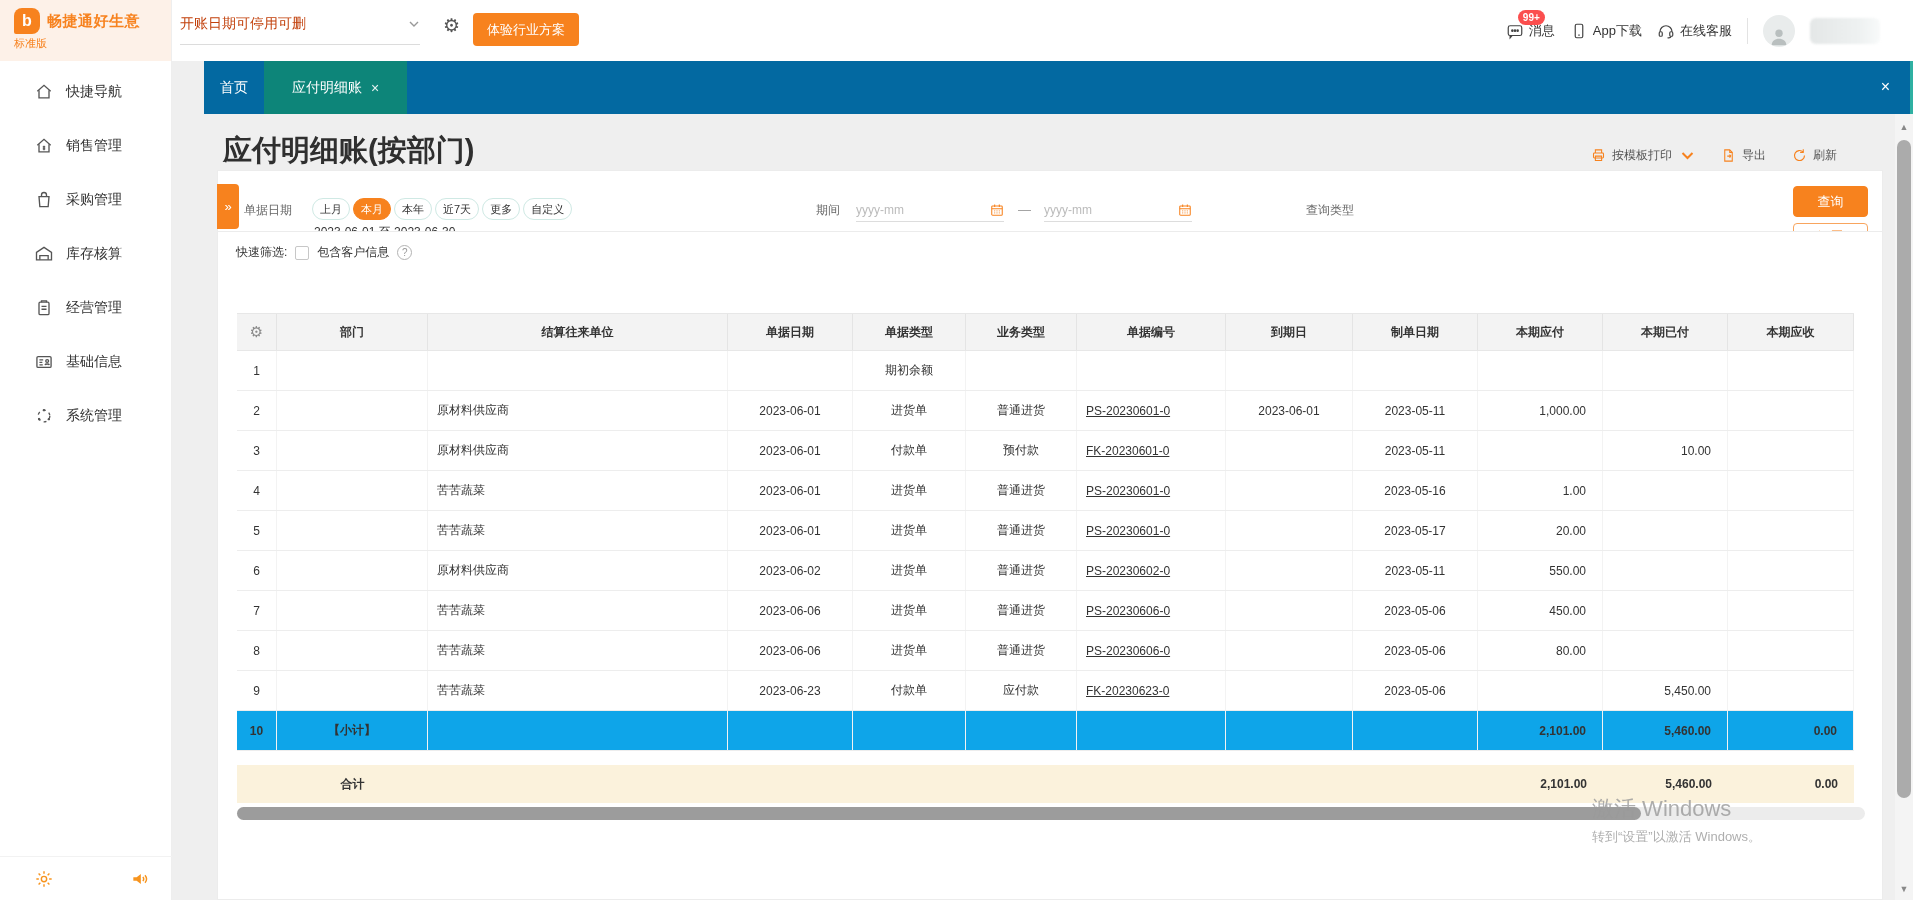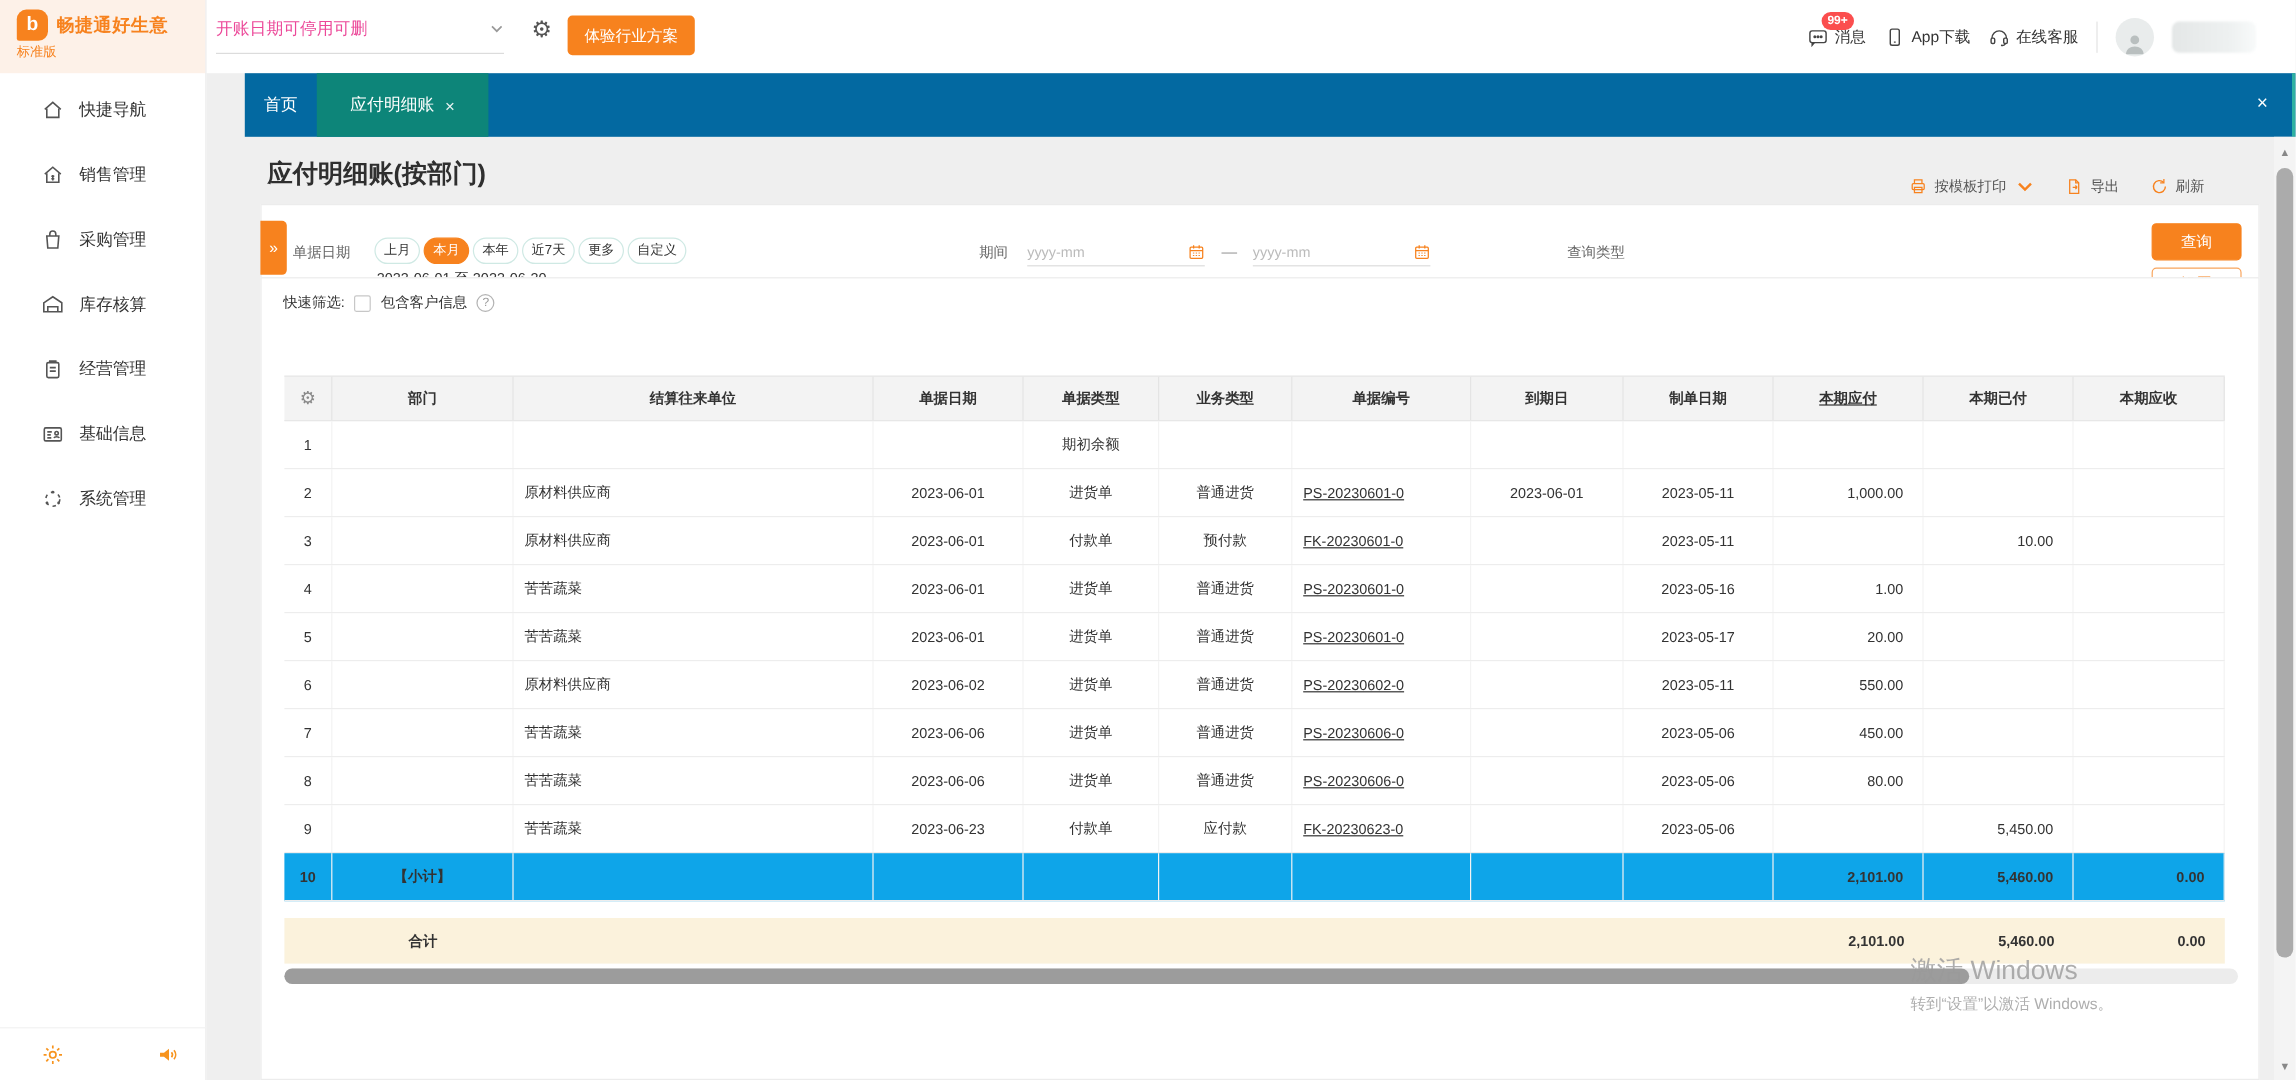--- a/index.html
+++ b/index.html
@@ -18,21 +18,21 @@
   .menu-item { height:54px; display:flex; align-items:center; padding-left:34px; gap:12px; font-size:14px; color:#333; cursor:pointer; }
   .menu-item .mi-icon { width:20px; height:20px; color:#555; flex:0 0 20px; }
   .menu-item.active { background:linear-gradient(90deg,#fba14b,#f7821e); color:#fff; }
   .menu-item.active .mi-icon { color:#fff; }
   .sidebar-bottom { position:absolute; left:0; bottom:0; width:172px; height:44px; border-top:1px solid #f2f2f2; display:flex; align-items:center; justify-content:space-between; padding:0 22px 0 34px; }
   .sb-icon { width:20px; height:20px; color:#f7941e; }
 
   
   .topbar { position:absolute; left:172px; top:0; width:1741px; height:61px; background:#fff; z-index:20; }
   .account-select { position:absolute; left:8px; top:15px; width:240px; display:flex; align-items:center; justify-content:space-between; border-bottom:1px solid #dcdcdc; padding-bottom:11px; cursor:pointer; }
-  .account-select .sel-text { font-size:14px; color:#ec4899; }
+  .account-select .sel-text { font-size:14px; color:#c2410c; }
   .chev { width:12px; height:12px; }
   .top-gear { position:absolute; left:271px; top:16px; width:20px; height:20px; color:#555; font-size:19px; line-height:20px; cursor:pointer; }
   .trial-btn { position:absolute; left:301px; top:13px; height:33px; padding:0 14px; background:#f7821e; color:#fff; font-size:13px; border:none; border-radius:4px; display:flex; align-items:center; cursor:pointer; }
   .topbar-right { position:absolute; right:33px; top:0; height:61px; display:flex; align-items:center; gap:15px; }
   .tr-item { position:relative; display:flex; align-items:center; gap:5px; font-size:13px; color:#333; cursor:pointer; }
   .tr-icon { width:18px; height:18px; color:#444; }
   .badge { position:absolute; top:-12px; left:12px; background:#fb4e4e; color:#fff; font-size:10px; line-height:15px; padding:0 5px; border-radius:8px; font-weight:bold; }
   .tr-divider { width:1px; height:26px; background:#e3e3e3; }
   .avatar { width:32px; height:32px; border-radius:50%; background:#e9ecec; display:flex; align-items:flex-end; justify-content:center; overflow:hidden; cursor:pointer; }
   .avatar svg { width:22px; height:22px; color:#b9bfbf; }
@@ -43,21 +43,21 @@
   .tab { position:absolute; top:0; height:53px; display:flex; align-items:center; justify-content:center; color:#fff; font-size:14px; cursor:pointer; }
   .tab-home { left:0; width:60px; }
   .tab-active { left:60px; width:143px; background:#0d8579; gap:9px; }
   .tab-close { font-size:14px; line-height:14px; opacity:.9; cursor:pointer; }
   .tabbar-x { position:absolute; right:55px; top:18px; color:#fff; font-size:16px; line-height:16px; cursor:pointer; }
   .tabbar-full { position:absolute; right:0; top:0; width:35px; height:53px; background:#2fb0a2; display:flex; align-items:center; justify-content:center; cursor:pointer; }
   .tabbar-full svg { width:15px; height:15px; color:#fff; }
 
   
   .content { position:absolute; left:172px; top:114px; width:1723px; height:786px; background:#efefef; }
-  .page-title { position:absolute; left:51px; top:17px; font-size:21px; font-weight:bold; color:#2f2f2f; }
+  .page-title { position:absolute; left:51px; top:17px; font-size:29px; font-weight:bold; color:#2f2f2f; }
   .title-toolbar { position:absolute; right:58px; top:33px; display:flex; align-items:center; gap:26px; }
   .tt-item { display:flex; align-items:center; gap:6px; font-size:12px; color:#555; cursor:pointer; }
   .tt-item svg { width:15px; height:15px; color:#f7821e; }
   .tt-chev { width:11px; height:11px; color:#f7821e; margin-left:2px; }
 
   
   .filter-card { position:absolute; left:45px; top:56px; width:1666px; height:103px; background:#fff; border:1px solid #ececec; }
   .expander { position:absolute; left:-1px; top:13px; width:22px; height:45px; background:#f7821e; border-radius:0 4px 4px 0; color:#fff; font-size:13px; display:flex; align-items:center; justify-content:center; cursor:pointer; }
   .f-label { position:absolute; font-size:12px; color:#666; line-height:22px; }
   .pills { position:absolute; left:94px; top:27px; display:flex; gap:3px; }
@@ -348,21 +348,21 @@
               <span class="head-gear">⚙</span>
             </div>
             <div class="gcell c" style="width: 151px;">部门</div>
             <div class="gcell c" style="width: 300px;">结算往来单位</div>
             <div class="gcell c" style="width: 125px;">单据日期</div>
             <div class="gcell c" style="width: 113px;">单据类型</div>
             <div class="gcell c" style="width: 111px;">业务类型</div>
             <div class="gcell c" style="width: 149px;">单据编号</div>
             <div class="gcell c" style="width: 127px;">到期日</div>
             <div class="gcell c" style="width: 125px;">制单日期</div>
-            <div class="gcell c" style="width: 125px; text-decoration: underline;">本期应付</div>
+            <div class="gcell c" style="width: 125px;">本期应付</div>
             <div class="gcell c" style="width: 125px;">本期已付</div>
             <div class="gcell c" style="width: 126px;">本期应收</div>
           </div>
         <div class="gbody" id="grid-body">
             <div class="grow">
               <div class="gcell c" style="width: 40px;">1</div>
               <div class="gcell c" style="width: 151px;"></div>
               <div class="gcell l" style="width: 300px;"></div>
               <div class="gcell c" style="width: 125px;"></div>
               <div class="gcell c" style="width: 113px;">期初余额</div>

